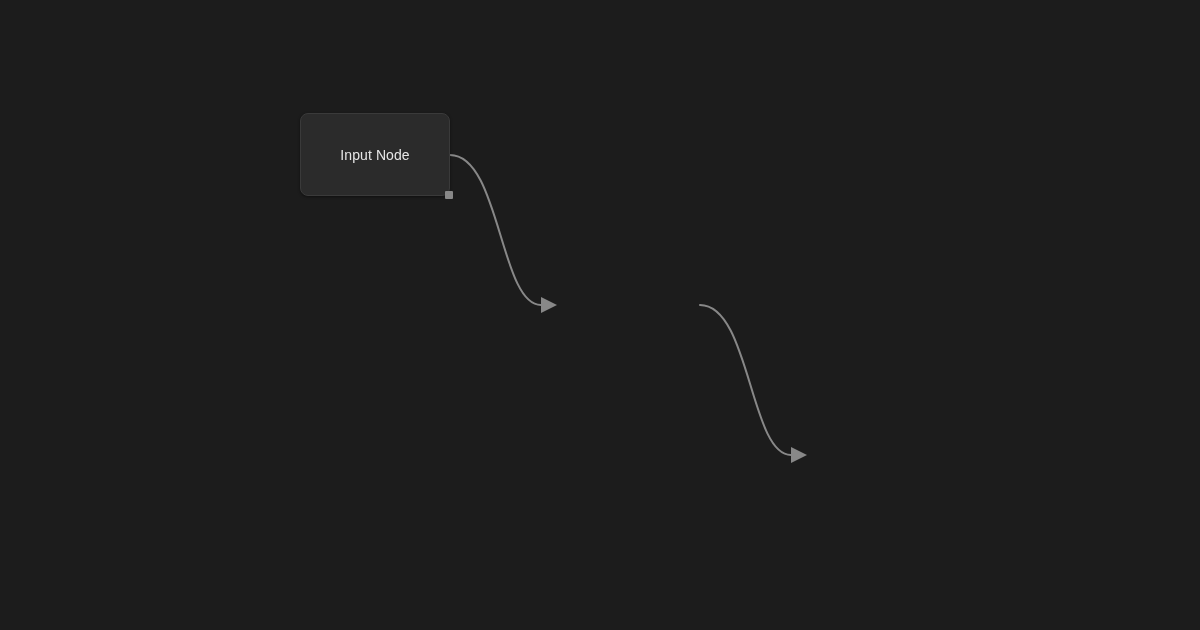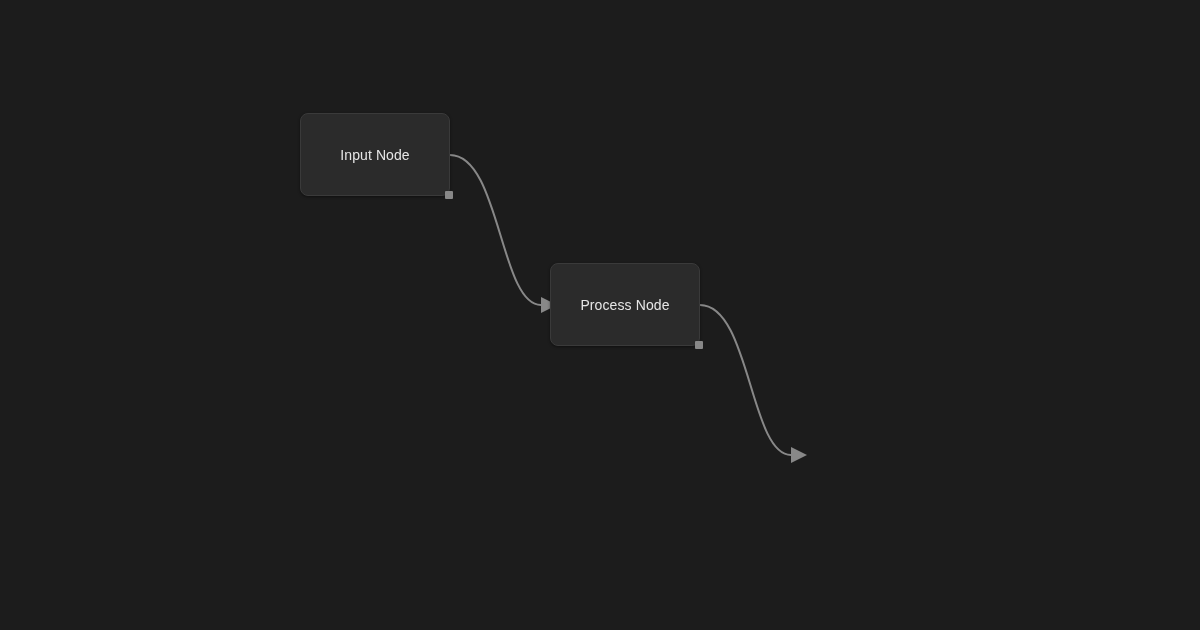--- a/index.html
+++ b/index.html
@@ -72,19 +72,15 @@
       <path fill="none" stroke="#888888" stroke-width="2" stroke-linecap="round" d="M 700 305 C 750 305 750 455 791 455"></path>
       <polygon fill="#888888" points="791,447 807,455 791,463"></polygon>
     </g>
   </svg>
 
   <div class="flow-node" style="left:300px; top:113px;">
     <span class="flow-node-label">Input Node</span>
     <span class="resize-handle"></span>
   </div>
 
-  <div class="flow-node" style="left:550px; top:263px;">
-    <span class="flow-node-label">Process Node</span>
-    <span class="resize-handle"></span>
-  </div>
 
 
 </div>
 
 </body></html>

